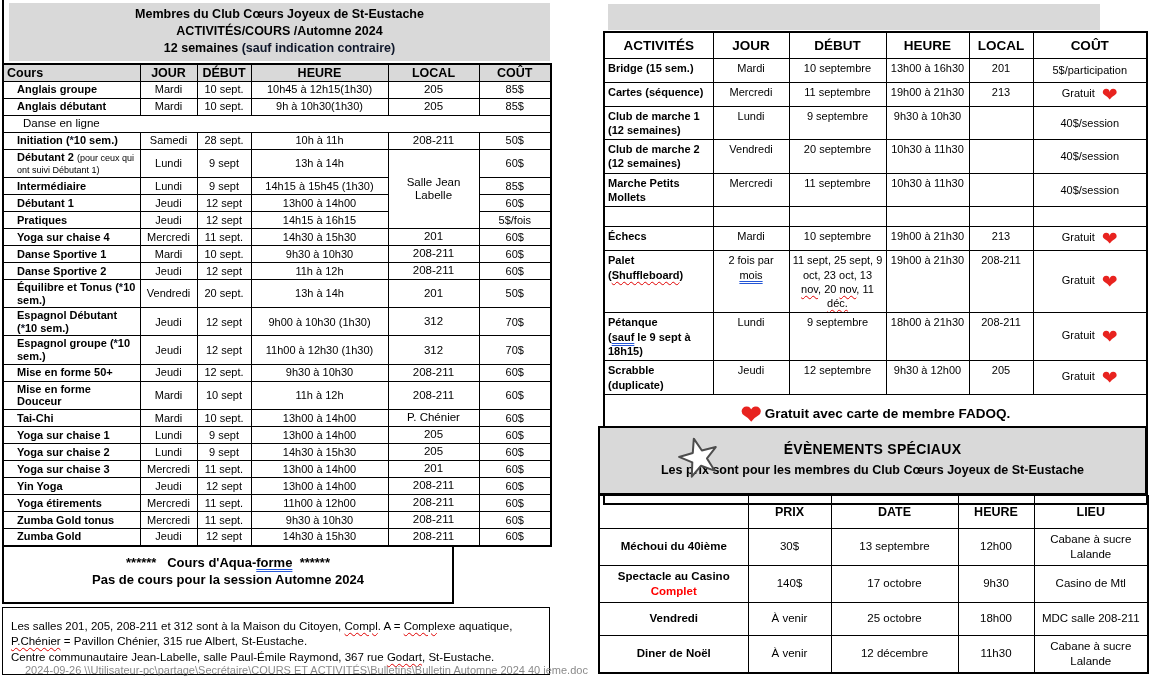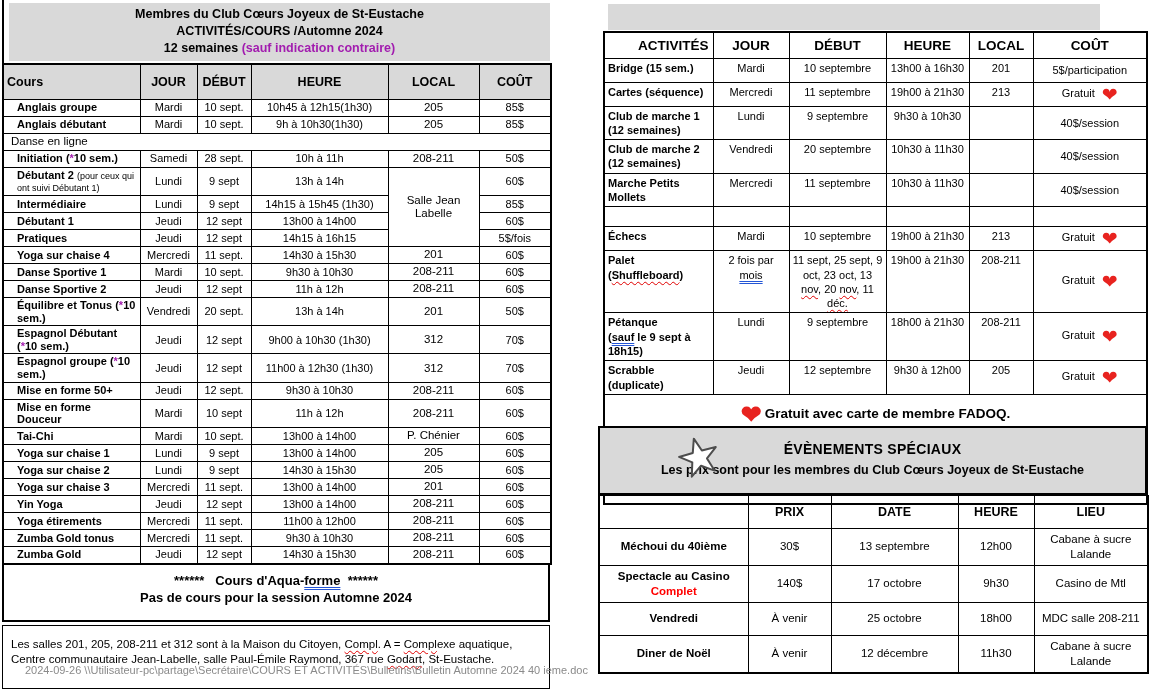--- a/index.html
+++ b/index.html
@@ -1,50 +1,50 @@
 <!DOCTYPE html>
 <html><head>
 <meta charset="utf-8">
 <style>
   *{box-sizing:border-box;margin:0;padding:0}
   html,body{background:#fff}
   body{width:1151px;height:690px;font-family:"Liberation Sans",sans-serif;color:#000;position:relative;overflow:hidden}
   table{border-collapse:collapse;table-layout:fixed}
   th,td{border:1px solid #000;overflow:hidden}
-  .red{color:#a21caf}
+  .red{color:#0f172a}
   .redb{color:#f00;font-weight:bold}
   .sq{text-decoration:underline wavy #e00000;text-decoration-thickness:1px;text-underline-offset:2px}
   .bu2{text-decoration:underline double #2456d6;text-underline-offset:2px}
   .u{text-decoration:underline}
   .heart{color:#e8231f;font-size:19px;margin-left:7px;vertical-align:middle;line-height:1;display:inline-block}
   .heart-big{color:#e8231f;font-size:25px;vertical-align:-5px;margin-right:3px;line-height:1;display:inline-block}
 
   
   .left-col{position:absolute;left:2px;top:0;width:548px}
   .title-outer{border-left:2px solid #000;padding:3px 0 2px 5px}
   .title-box{background:#d9d9d9;padding:3px 4px 4px;text-align:center}
   .t1{font-weight:bold;font-size:12.5px;line-height:1.35}
   .ctable{width:548px;font-size:11px;border:2px solid #000}
-  .ctable th{background:#d9d9d9;font-size:12.5px;font-weight:bold;height:16px;padding:10px 3px;text-align:center}
+  .ctable th{background:#d9d9d9;font-size:12.5px;font-weight:bold;height:16px;padding:1px 3px;text-align:center}
   .ctable th.al{text-align:left}
   .ctable td{text-align:center;padding:1px 2px;height:17px;line-height:1.15;vertical-align:middle}
   .ctable td.nm{text-align:left;font-weight:bold;padding-left:13px}
   .ctable td.room{font-size:11.5px}
-  .ctable tr.section td{text-align:left;font-weight:normal;font-size:11.5px;padding-left:7px}
+  .ctable tr.section td{text-align:left;font-weight:normal;font-size:11.5px;padding-left:19px}
   .small{font-weight:normal;font-size:9px}
-  .aqua{width:548px;border:2px solid #000;border-top:none;height:57px;text-align:center;padding-top:7px}
+  .aqua{width:452px;border:2px solid #000;border-top:none;height:57px;text-align:center;padding-top:7px}
   .a1,.a2{font-weight:bold;font-size:13px;line-height:1.35}
   .salles{width:548px;border:1.5px solid #000;margin-top:3px;padding:11px 8px 8px;font-size:11.5px;line-height:1.38;min-height:64px}
   .footer{position:absolute;left:25px;top:664px;font-size:11px;color:#8a8a8a;white-space:nowrap}
 
   
   .gray-band{position:absolute;left:608px;top:4px;width:492px;height:26px;background:#d9d9d9}
   .atable{position:absolute;left:603px;top:31px;width:543px;font-size:11px;border:2px solid #000}
   .atable th{font-size:13.5px;font-weight:bold;height:26px;padding:2px 4px;text-align:center;background:#fff}
-  .atable th.al{text-align:right}
+  .atable th.al{text-align:center}
   .atable td{padding:2px 3px;vertical-align:top;text-align:center;line-height:1.3;height:24px}
   .atable td.nm{text-align:left;font-weight:bold;}
   .atable td.cost{vertical-align:middle}
   .atable tr.empty td{height:20px}
   .fadoq-cell{padding:7px 6px 9px !important;vertical-align:middle !important}
   .f1{font-size:13.5px;font-weight:bold;text-align:center}
   .f2{font-size:10.6px;font-weight:bold;text-align:center;margin-top:2px;line-height:1.45}
   .f3{font-size:12.5px;font-weight:bold;text-align:center;text-decoration:underline;margin-top:3px}
 
   .events{position:absolute;left:598px;top:426px;width:549px}
@@ -273,20 +273,21 @@
           <td>60$</td>
         </tr>
       </tbody>
   </table>
   <div class="aqua">
     <div class="a1"><span>******</span>&nbsp;&nbsp;&nbsp;<span>Cours d'Aqua-</span><span class="bu2">forme</span>&nbsp;&nbsp;<span>******</span></div>
     <div class="a2">Pas de cours pour la session Automne 2024</div>
   </div>
   <div class="salles" id="salles-box">
       <div>Les salles 201, 205, 208-211 et 312 sont à la Maison du Citoyen, <span class="sq">Compl</span>. A = <span class="sq">Compl</span>exe aquatique,</div>
+      <div><span class="sq">P.Chénier</span> = Pavillon Chénier, 315 rue Albert, St-Eustache.</div>
       <div>Centre communautaire Jean-Labelle, salle Paul-Émile Raymond, 367 rue <span class="sq">Godart</span>, St-Eustache.</div>
     </div>
 </div>
 
 <div class="footer">2024-09-26 \\Utilisateur-pc\partage\Secrétaire\COURS ET ACTIVITÉS\Bulletins\Bulletin Automne 2024 40 ieme.doc</div>
 
 <div class="gray-band"></div>
 
 <table class="atable">
   <colgroup>

